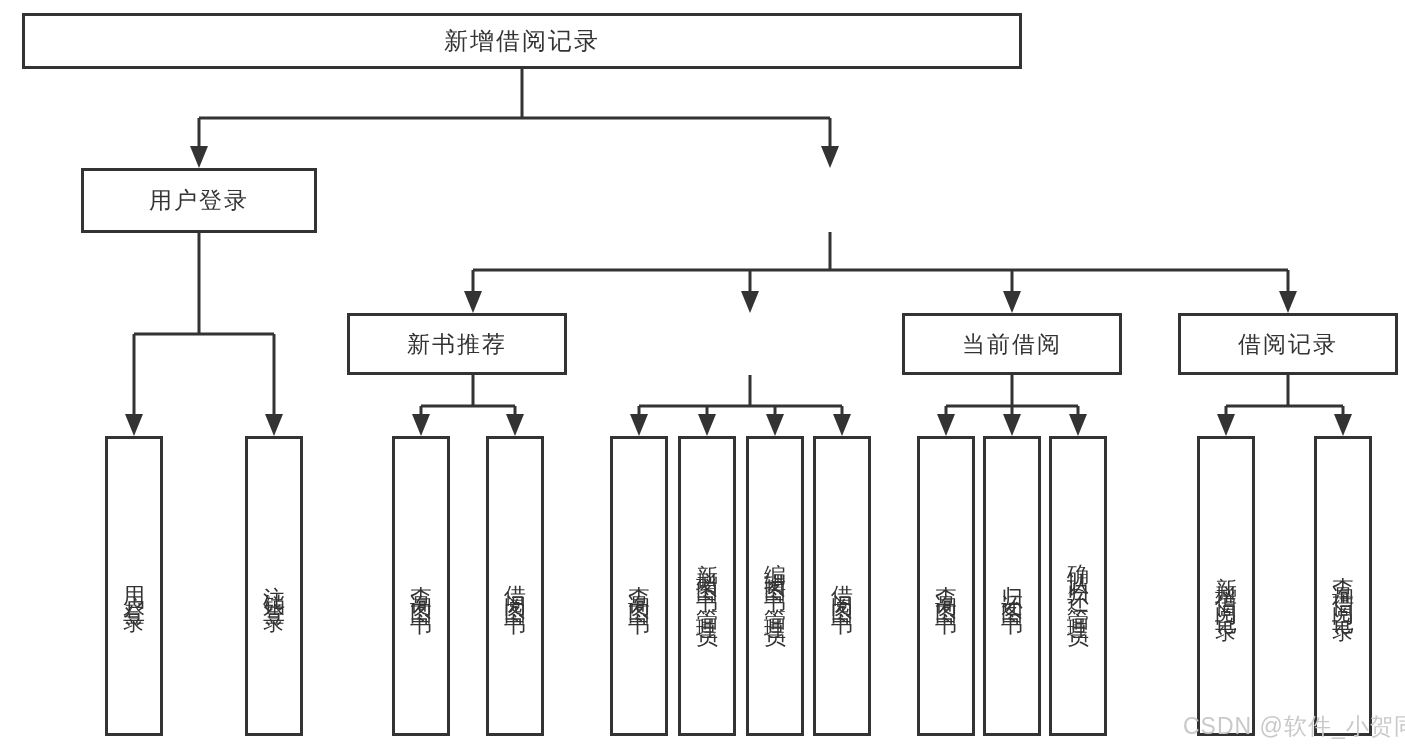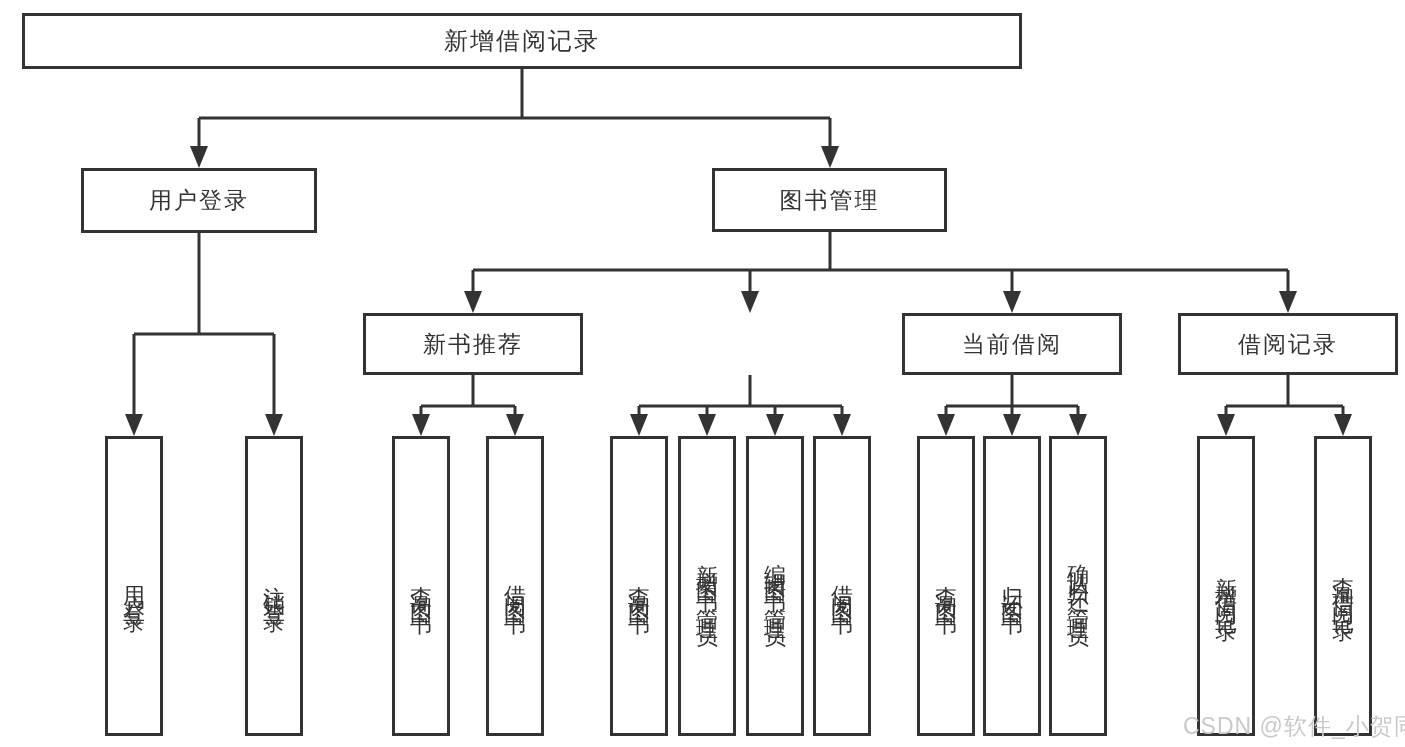--- a/index.html
+++ b/index.html
@@ -133,25 +133,22 @@
     </g>
   </svg>
 
   <div class="node h root" style="left:22px;top:13px;width:1000px;height:56px">
     <span>新增借阅记录</span>
   </div>
 
   <div class="node h" style="left:81px;top:168px;width:236px;height:65px">
     <span>用户登录</span>
   </div>
-  <div class="node h" style="left:712px;top:168px;width:235px;height:64px">
-    <span>图书管理</span>
-  </div>
-
-  <div class="node h" style="left:363px;top:313px;width:220px;height:62px">
+
+  <div class="node h" style="left:347px;top:313px;width:220px;height:62px">
     <span>新书推荐</span>
   </div>
   <div class="node h" style="left:902px;top:313px;width:220px;height:62px">
     <span>当前借阅</span>
   </div>
   <div class="node h" style="left:1178px;top:313px;width:220px;height:62px">
     <span>借阅记录</span>
   </div>
 
   <div class="node v" style="left:105px;top:436px;width:58px;height:300px">

